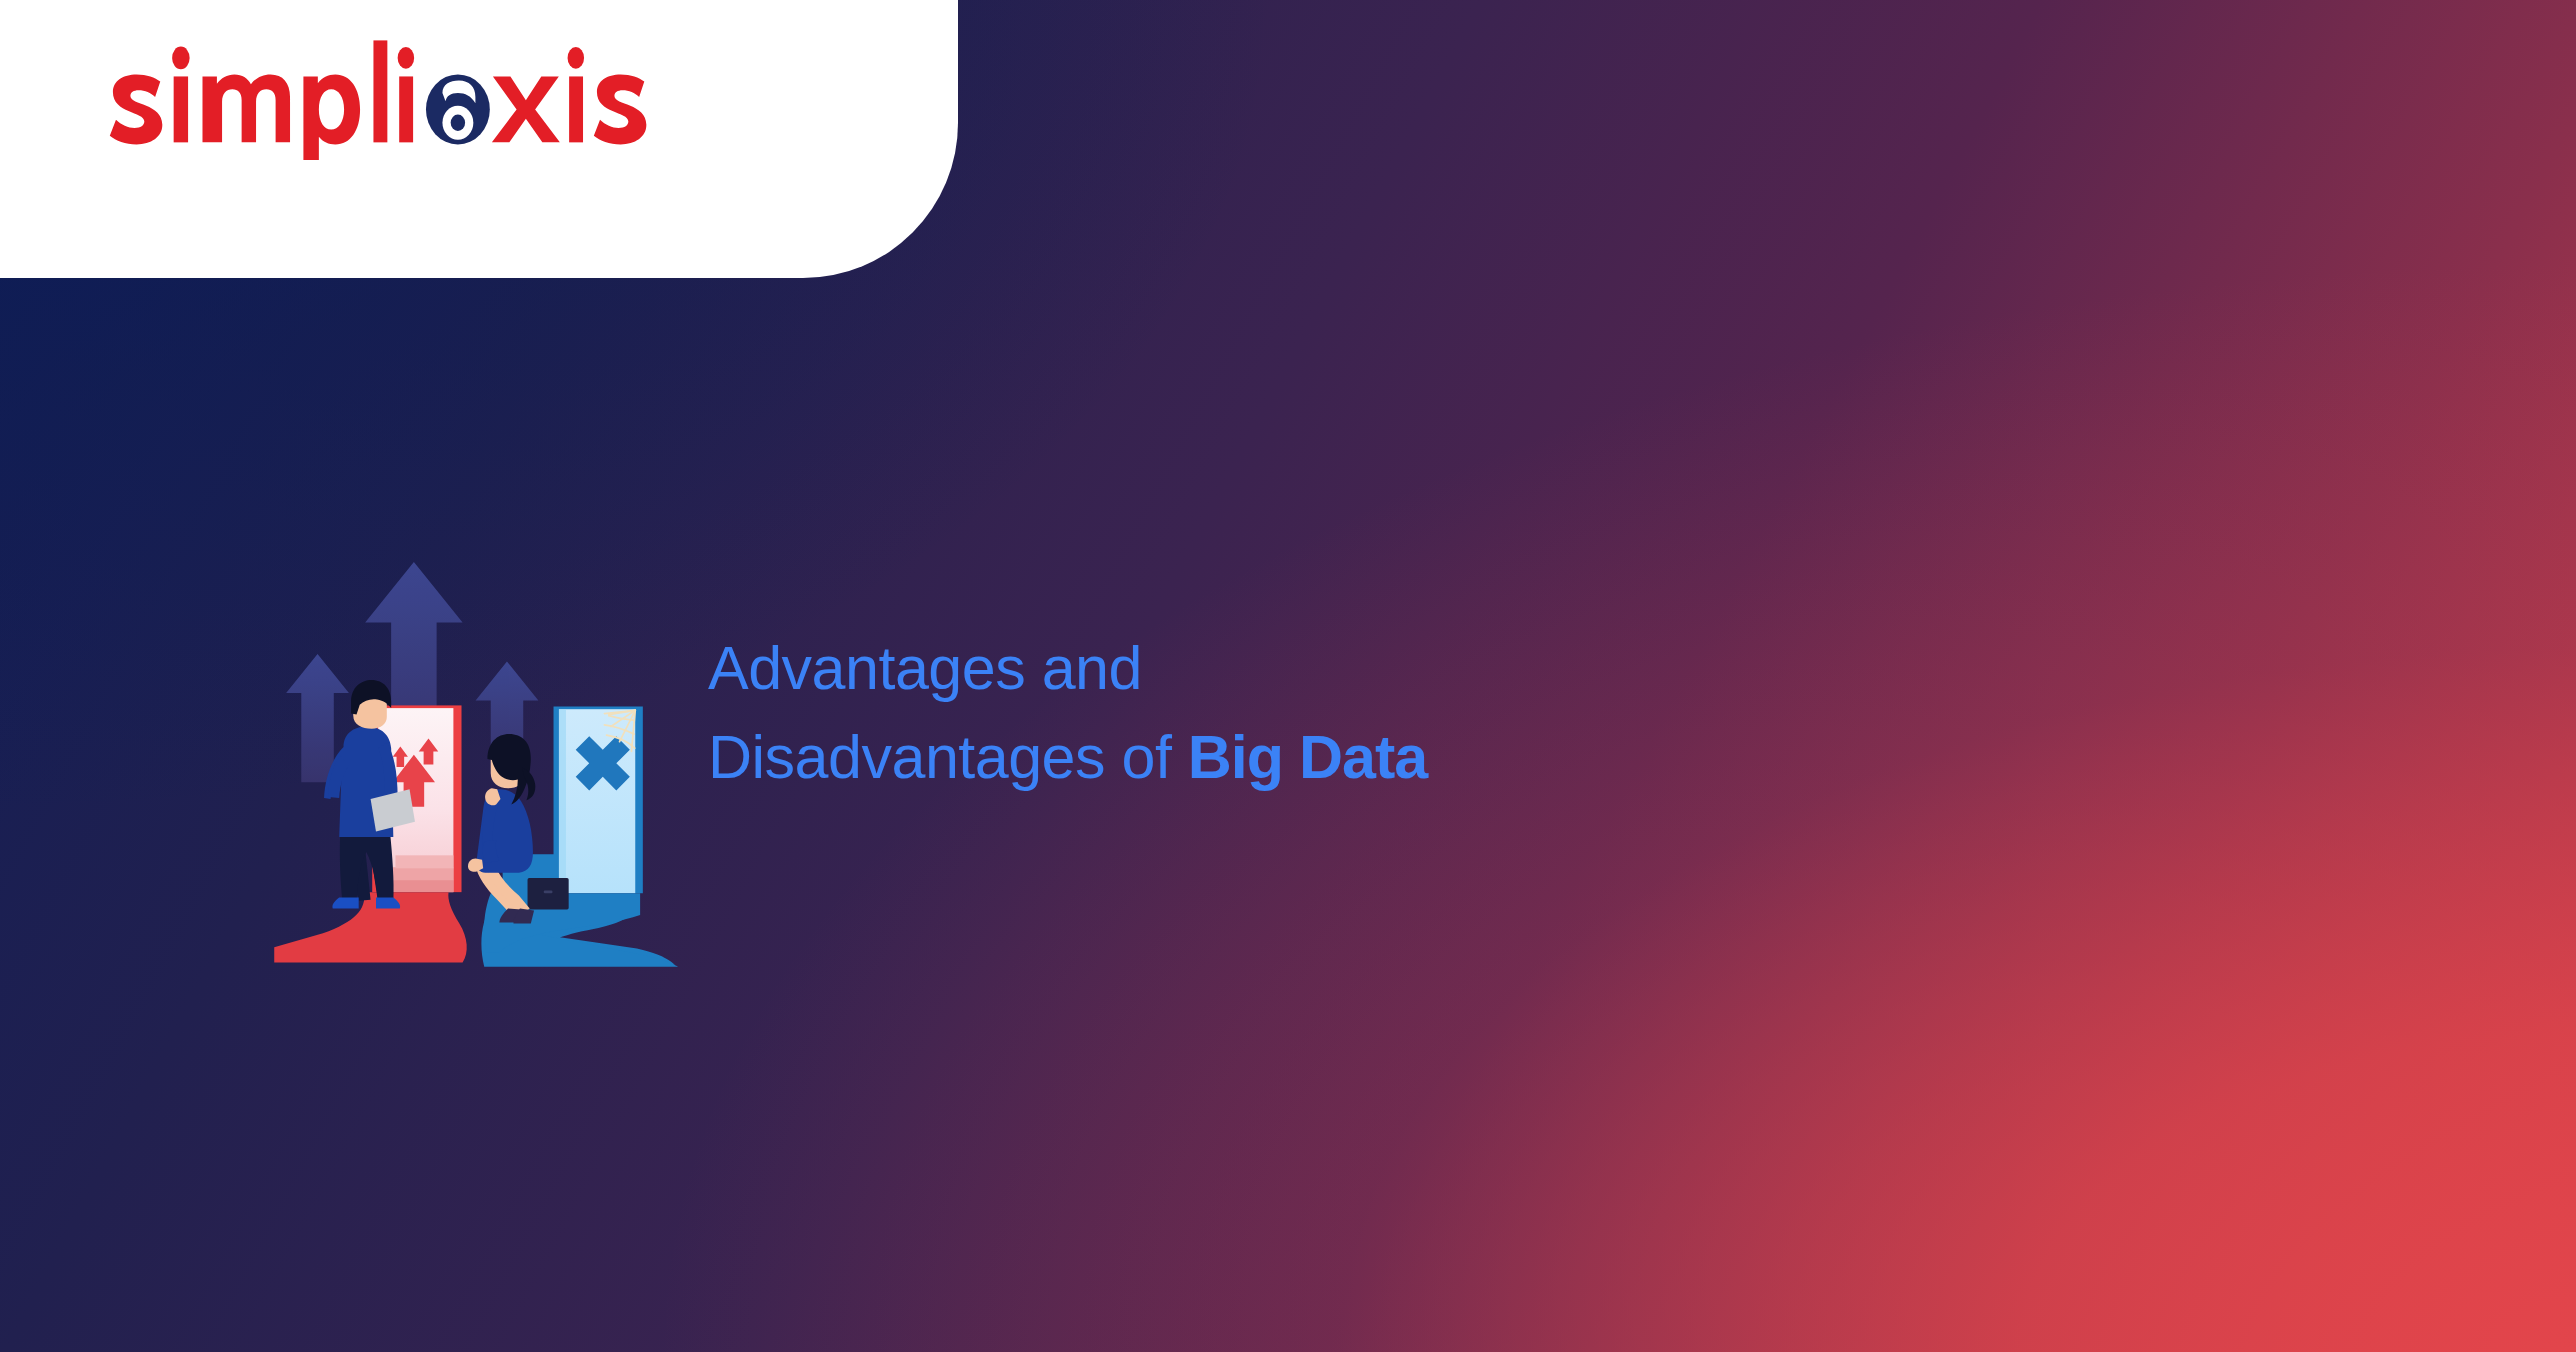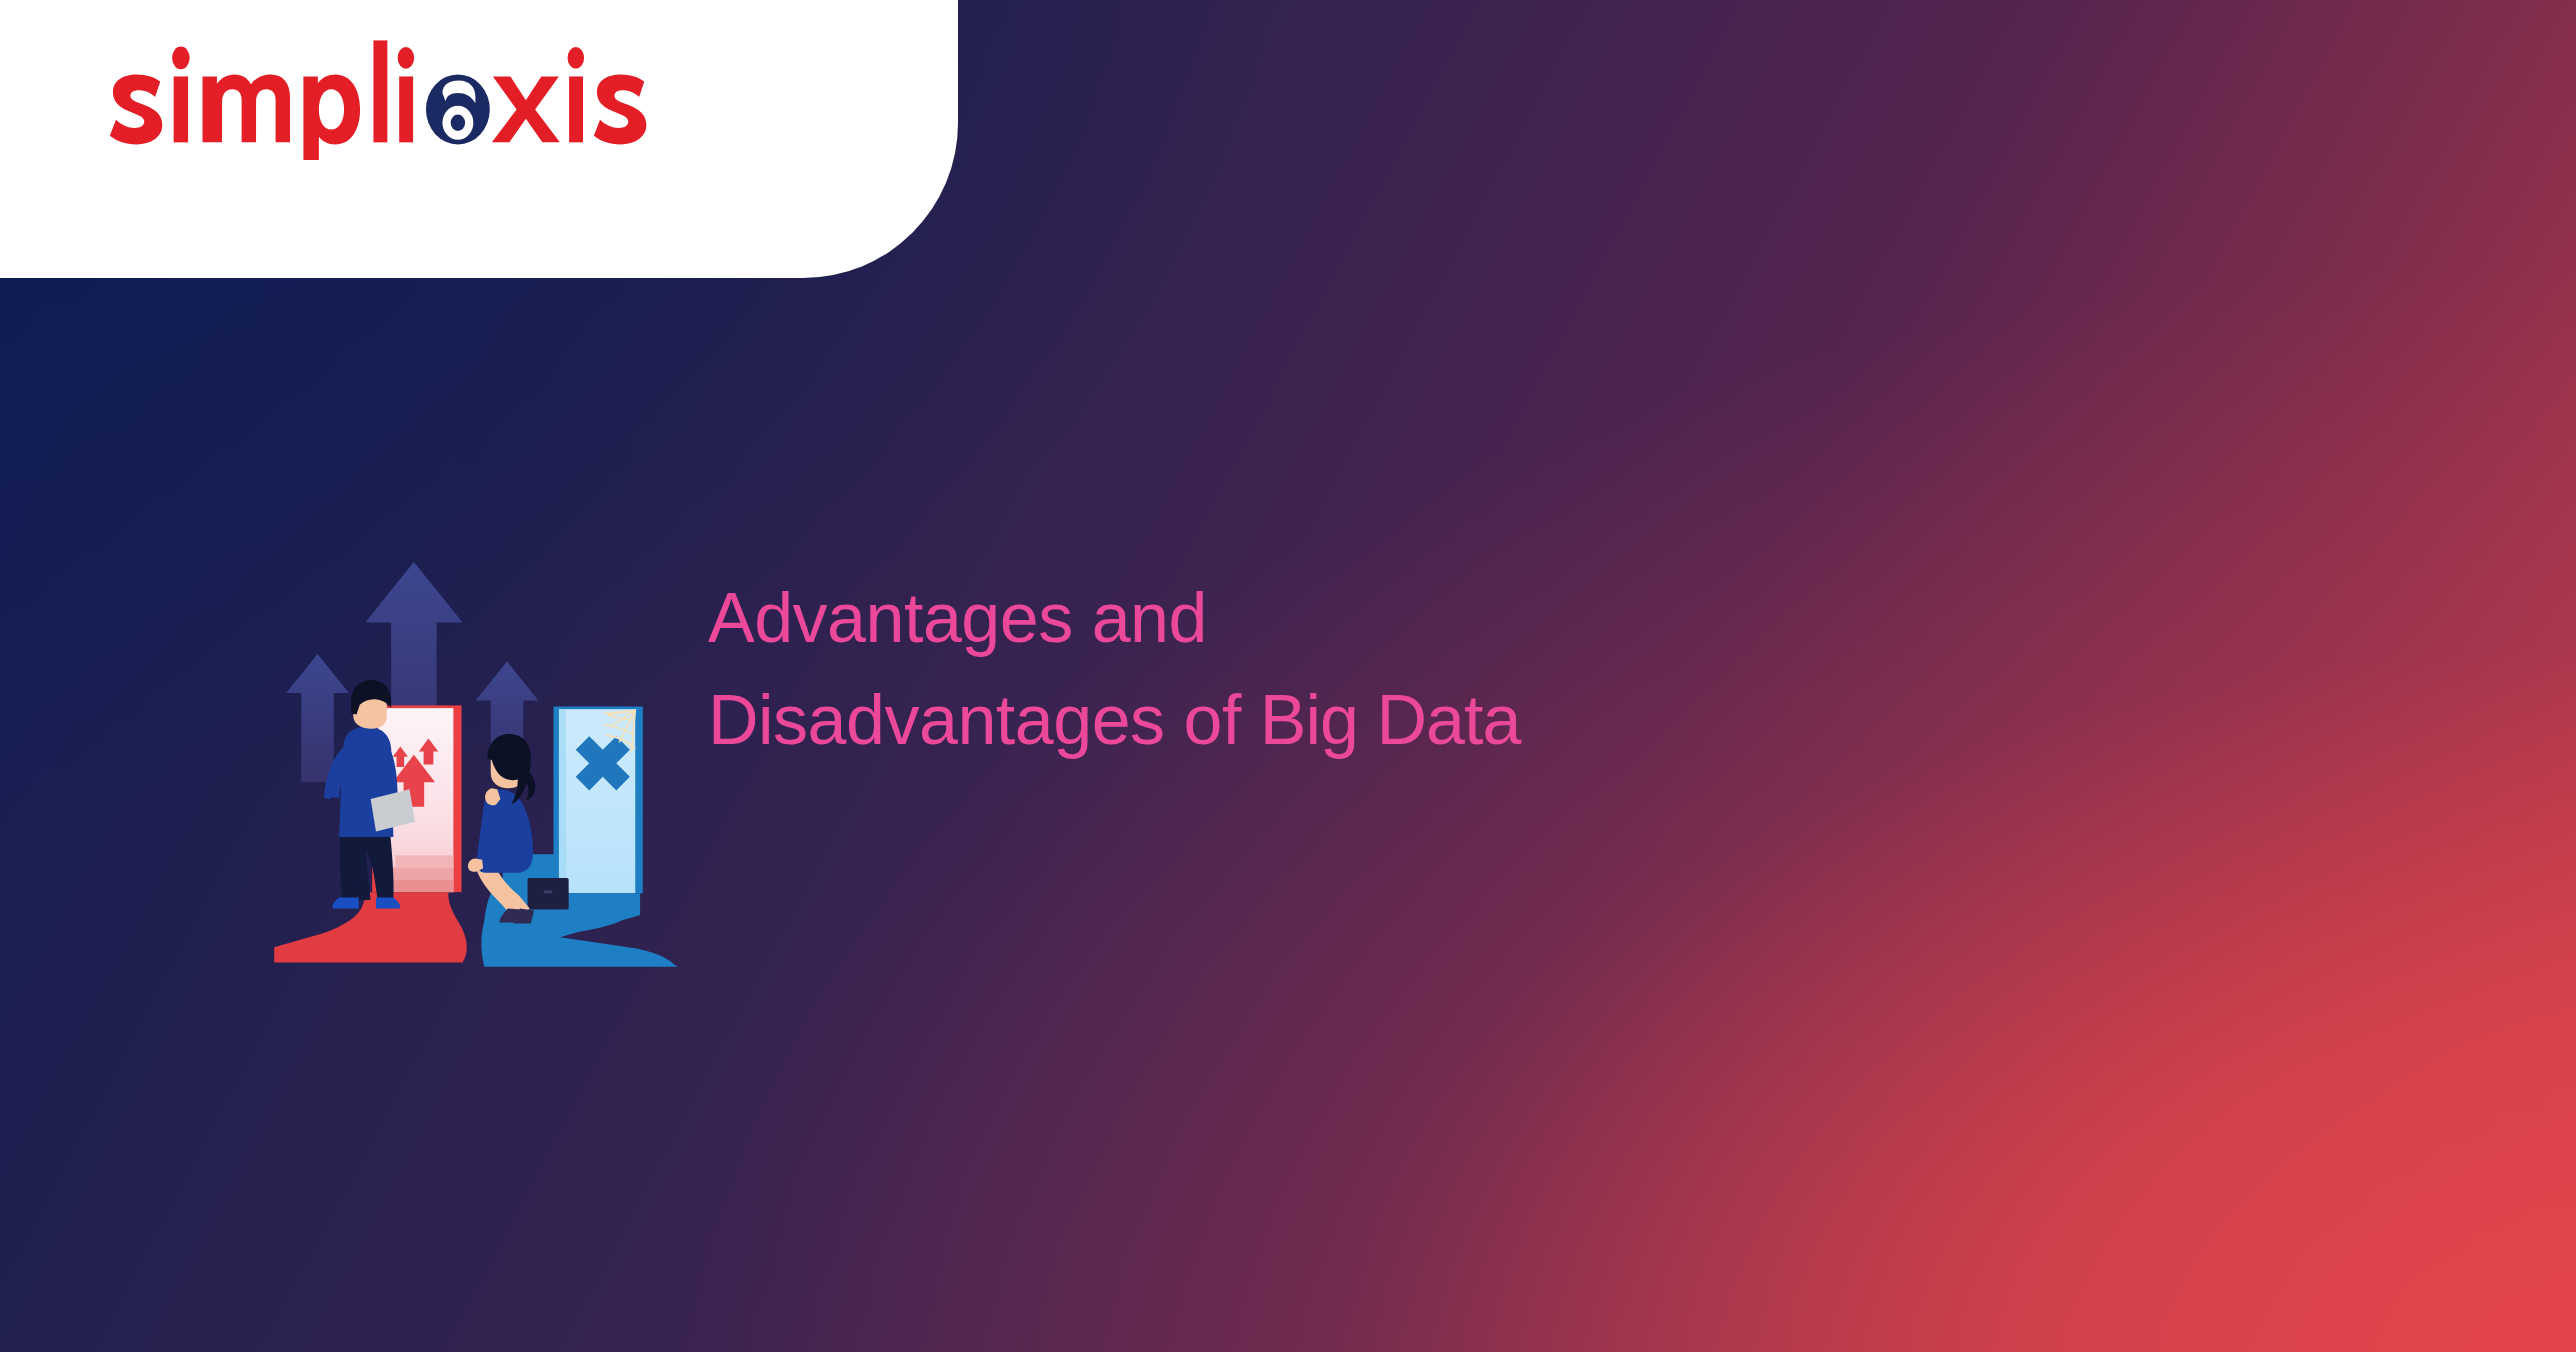--- a/index.html
+++ b/index.html
@@ -51,31 +51,31 @@
     left:258px; top:536px;
     width:433px; height:433px;
     z-index:3;
   }
   .illustration svg{display:block;width:100%;height:100%;}
 
   
   .headline{
     position:absolute;
     left:708px;
-    top:567px;
+    top:624px;
     width:1793px;
     z-index:4;
-    color:#ec4899;
-    font-size:70px;
+    color:#3b82f6;
+    font-size:61px;
     line-height:1.46;
     letter-spacing:-0.5px;
     font-weight:400;
   }
   .headline .line{display:block;white-space:nowrap;}
-  .headline .bold{font-weight:400;letter-spacing:-1px;}
+  .headline .bold{font-weight:700;letter-spacing:-1px;}
 </style>
 </head>
 <body>
 
 <div class="banner">
 
   <div class="bg-gradient"></div>
 
   <div class="logo-plate"></div>
 

